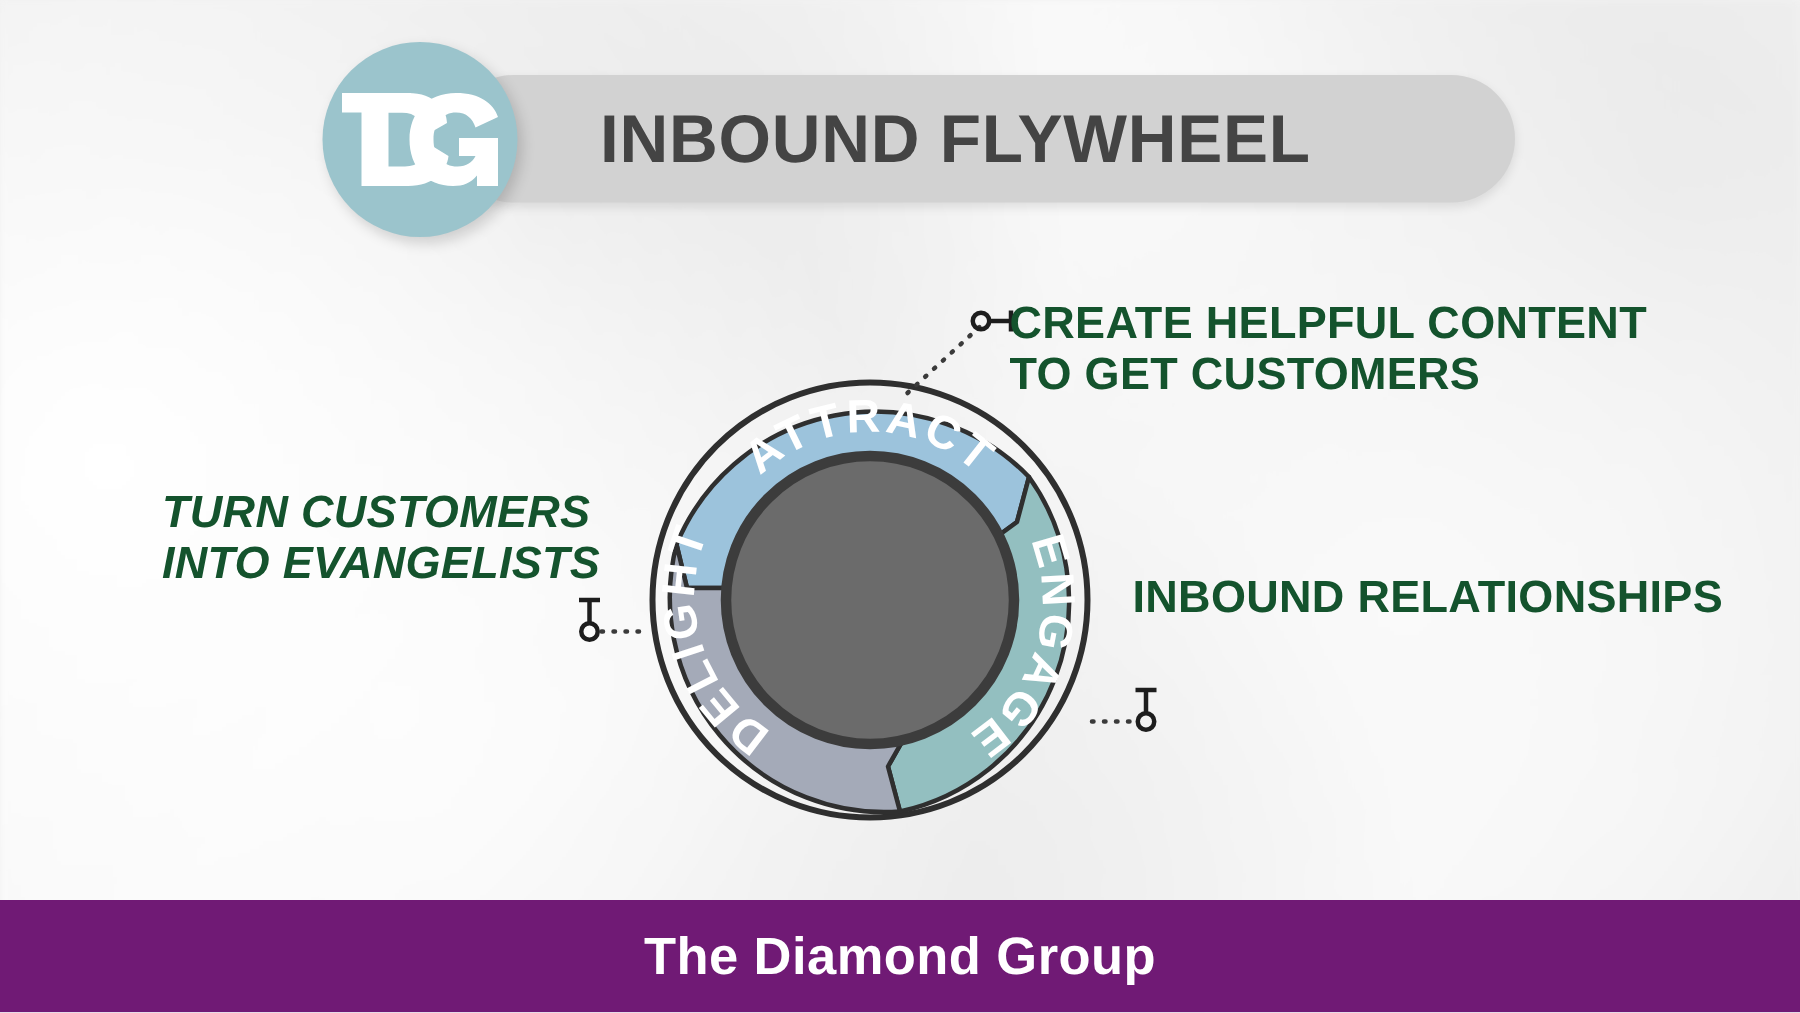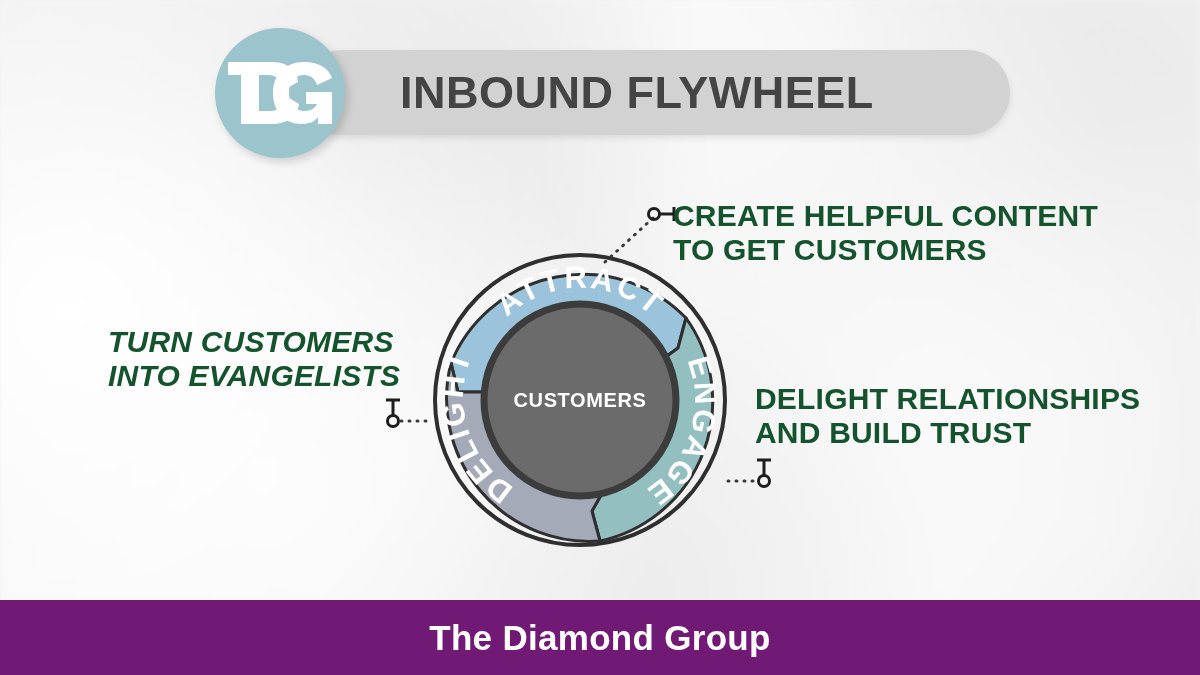--- a/index.html
+++ b/index.html
@@ -216,21 +216,20 @@
       </text>
       <text class="ring-label">
         <textPath href="#arc-engage" startOffset="50%" text-anchor="middle">ENGAGE</textPath>
       </text>
       <text class="ring-label">
         <textPath href="#arc-delight" startOffset="50%" text-anchor="middle">DELIGHT</textPath>
       </text>
     </svg>
   </div>
 
-  <div id="center-label">CUSTOMERS</div>
 
   <div class="connector" style="left:595px; top:200px;">
     <svg width="90" height="70">
       <line x1="10" y1="62" x2="58" y2="18" stroke="#3a3a3a" stroke-width="3" stroke-dasharray="1 7" stroke-linecap="round"></line>
       <g>
         <circle cx="59" cy="14" r="5.5" fill="none" stroke="#1d1d1d" stroke-width="3"></circle>
         <line x1="64" y1="14" x2="79" y2="14" stroke="#1d1d1d" stroke-width="3"></line>
         <line x1="79" y1="7" x2="79" y2="21" stroke="#1d1d1d" stroke-width="3"></line>
       </g>
     </svg>
@@ -257,22 +256,21 @@
       <line x1="23" y1="29" x2="52" y2="29" stroke="#3a3a3a" stroke-width="3" stroke-dasharray="1 7" stroke-linecap="round"></line>
     </svg>
   </div>
 
   <div class="callout" id="callout-attract">
     <div>CREATE HELPFUL CONTENT</div>
     <div>TO GET CUSTOMERS</div>
   </div>
 
   <div class="callout" id="callout-engage">
-    <div>DELIGHT RELATIONSHIPS</div>
-    <div>AND BUILD TRUST</div>
+    <div>INBOUND RELATIONSHIPS</div>
   </div>
 
   <div class="callout" id="callout-delight">
     <div>TURN CUSTOMERS</div>
     <div>INTO EVANGELISTS</div>
   </div>
 
   <div id="footer" style="background-color: #701a75;">
     <span id="footer-text" style="color: rgb(255, 255, 255);">The Diamond Group</span>
   </div>

